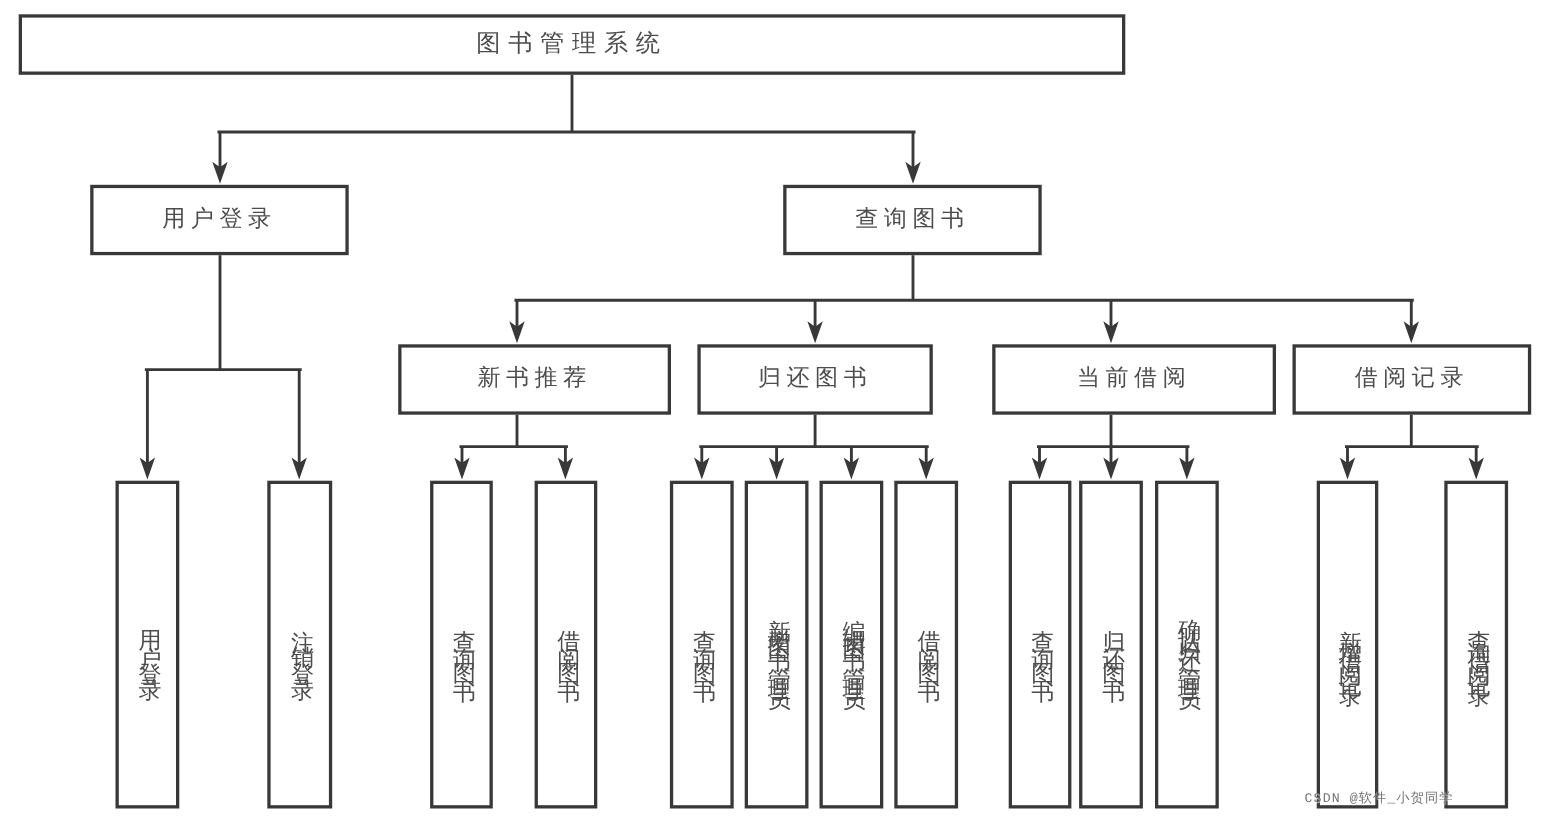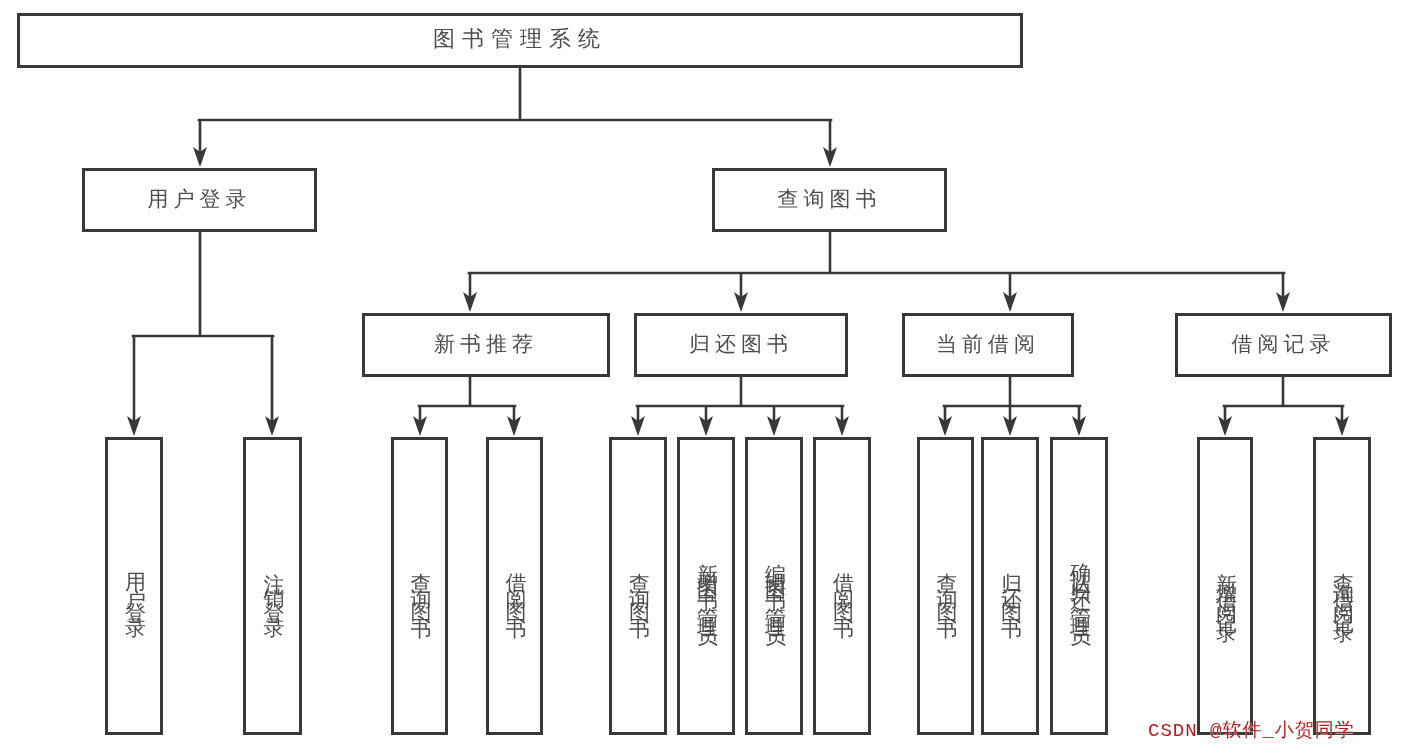--- a/index.html
+++ b/index.html
@@ -40,23 +40,23 @@
     writing-mode:vertical-lr;
     text-orientation:mixed;
     font-size:21px;
     line-height:1;
   }
   .ls-4{letter-spacing:15px;}
   .ls-6{letter-spacing:10px;}
   .ls-9{letter-spacing:9px;}
   .watermark{
     position:absolute;
-    left:1148px;top:717px;
-    font-size:19px;
-    color:#b91c1c;
+    left:1186px;top:717px;
+    font-size:12px;
+    color:#737373;
     letter-spacing:1px;
     white-space:nowrap;
     text-shadow:0 1px 1px rgba(255,255,255,0.8);
   }
 </style>
 </head>
 <body>
 
 <div id="canvas">
 
@@ -108,21 +108,21 @@
   <div class="node" style="left:712px;top:168px;width:235px;height:64px">
     <span class="hlabel">查询图书</span>
   </div>
 
   <div class="node" style="left:362px;top:313px;width:248px;height:64px">
     <span class="hlabel">新书推荐</span>
   </div>
   <div class="node" style="left:634px;top:313px;width:214px;height:64px">
     <span class="hlabel">归还图书</span>
   </div>
-  <div class="node" style="left:902px;top:313px;width:172px;height:64px">
+  <div class="node" style="left:902px;top:313px;width:258px;height:64px">
     <span class="hlabel">当前借阅</span>
   </div>
   <div class="node" style="left:1175px;top:313px;width:217px;height:64px">
     <span class="hlabel">借阅记录</span>
   </div>
 
   <div class="vnode" style="left:105px;width:58px">
     <span class="vtext ls-4">用户登录</span>
   </div>
   <div class="vnode" style="left:243px;width:59px">

